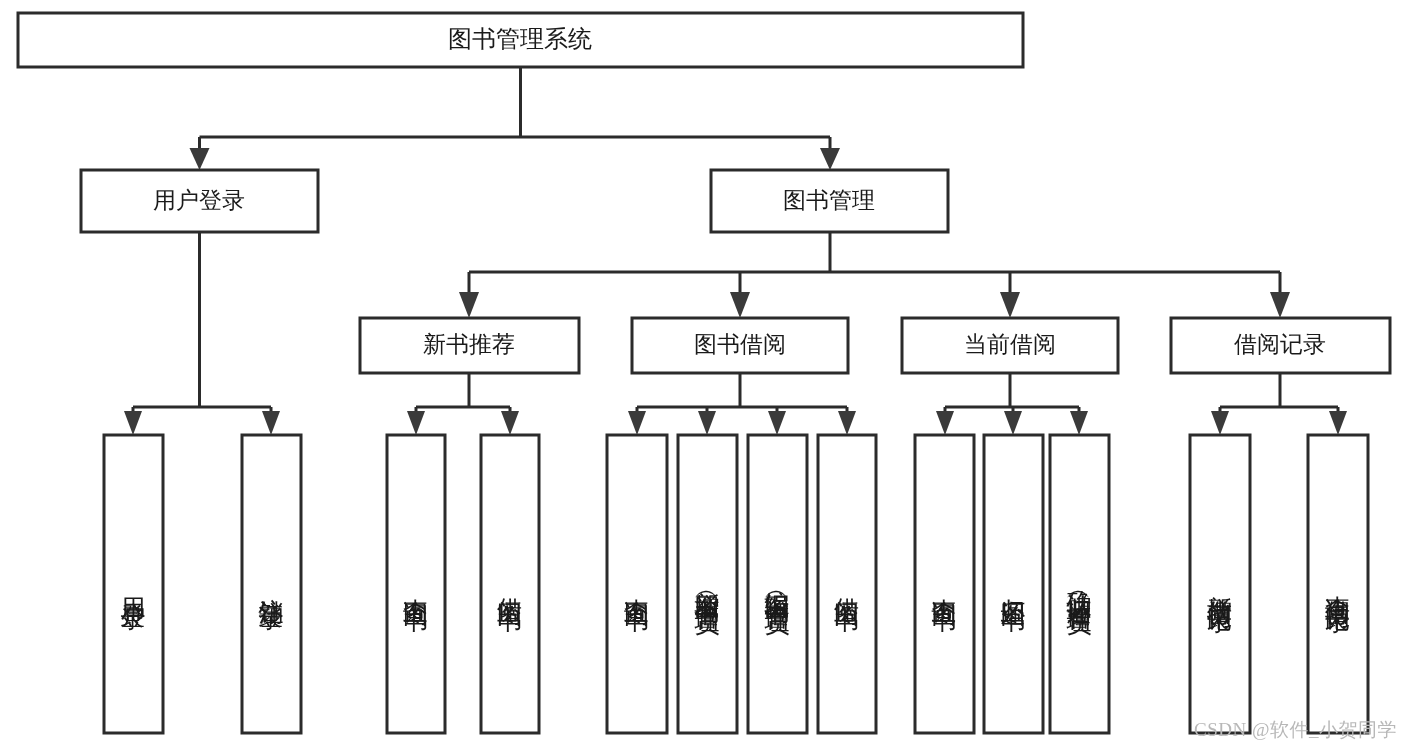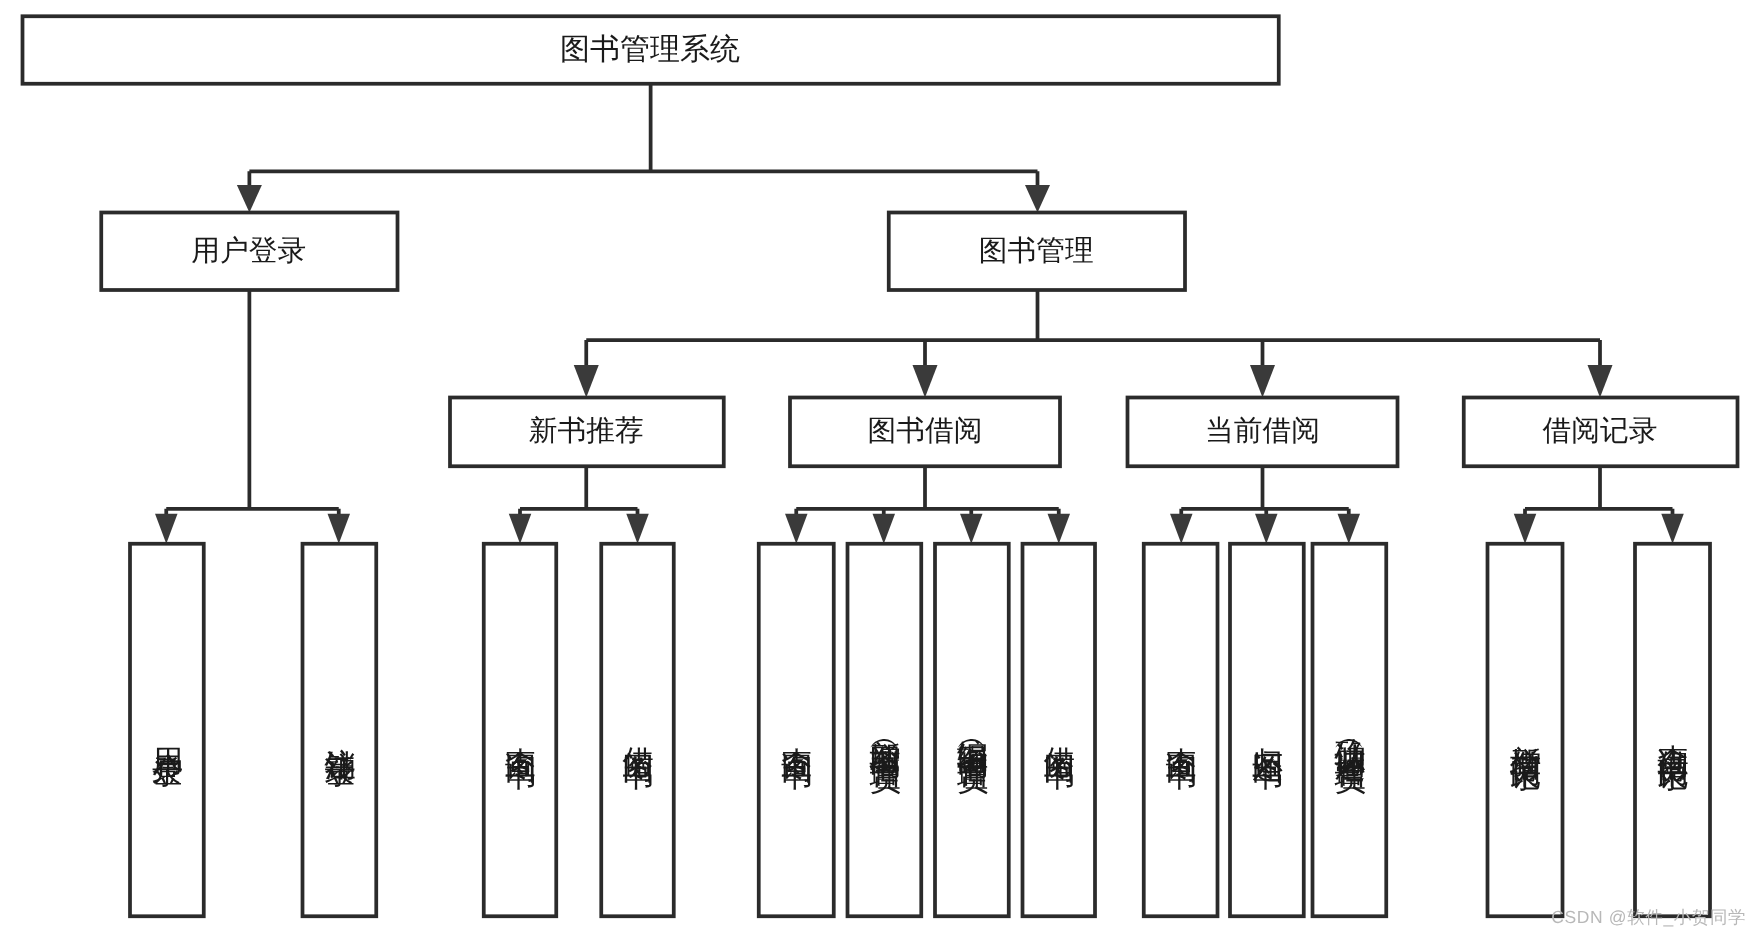--- a/index.html
+++ b/index.html
@@ -63,22 +63,22 @@
     display: flex;
     align-items: center;
     justify-content: center;
     white-space: nowrap;
     pointer-events: none;
   }
   .watermark {
     position: absolute;
     right: 8px;
     bottom: 4px;
-    font-family: Liberation Sans, sans-serif;
-    font-size: 14px;
+    font-family: Liberation Serif, serif;
+    font-size: 19px;
     color: #b8b8b8;
     letter-spacing: 0.5px;
     white-space: nowrap;
   }
 </style>
 </head>
 <body>
 
 <div id="diagram-root">
 

